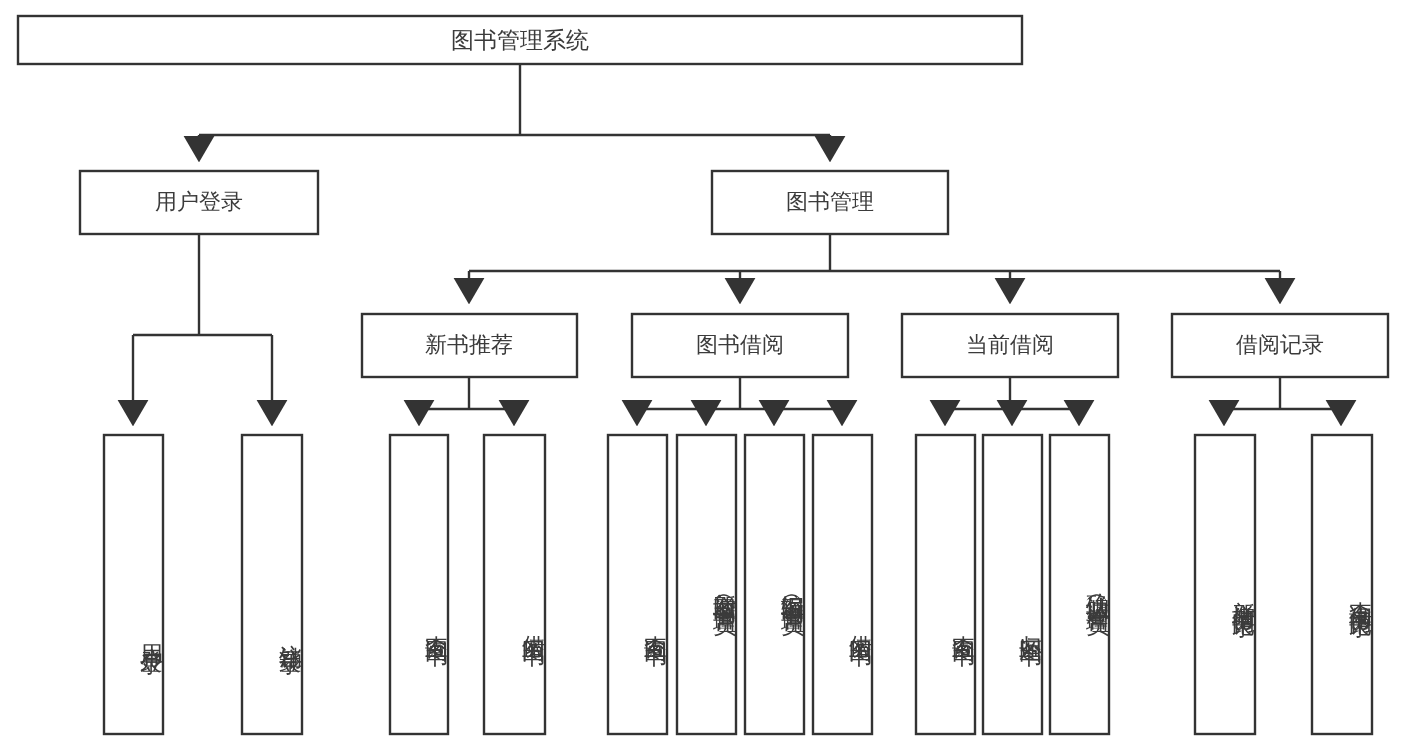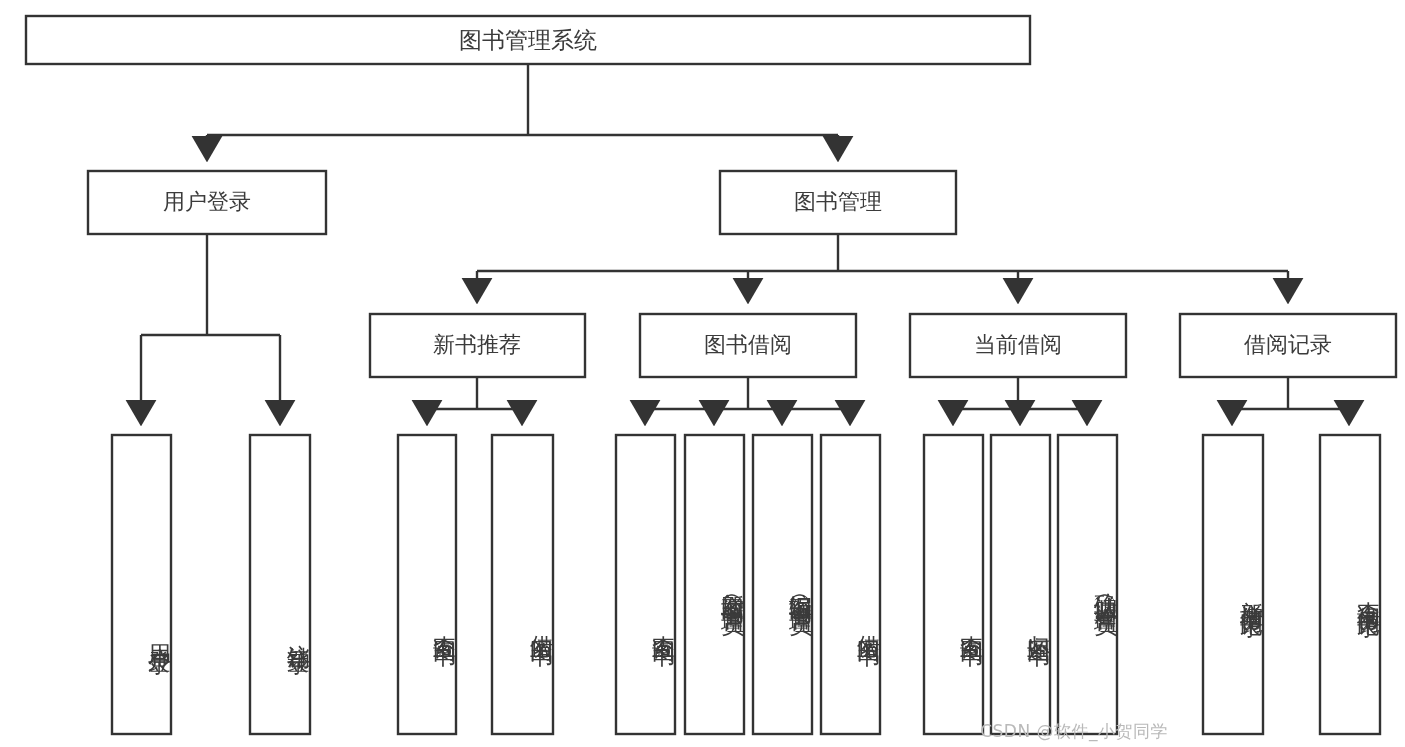--- a/index.html
+++ b/index.html
@@ -9,21 +9,21 @@
   }
   body {
     width: 1405px;
     height: 747px;
     font-family: "DejaVu Sans", "Liberation Sans", sans-serif;
     overflow: hidden;
     position: relative;
   }
   #diagram-root {
     position: absolute;
-    left: 8px;
+    left: 0;
     top: 0;
     width: 1168px;
     height: 747px;
   }
   svg.chart-svg {
     display: block;
     width: 1405px;
     height: 747px;
   }
   .node-box {
@@ -202,14 +202,13 @@
   <div class="leaf-label-wrap" style="left:745px; top:443px; width:59px; height:291px;">编辑图书（管理员）</div>
   <div class="leaf-label-wrap" style="left:813px; top:512px; width:59px; height:222px;">借阅图书</div>
 
   <div class="leaf-label-wrap" style="left:916px; top:512px; width:59px; height:222px;">查询图书</div>
   <div class="leaf-label-wrap" style="left:983px; top:512px; width:59px; height:222px;">归还图书</div>
   <div class="leaf-label-wrap" style="left:1050px; top:443px; width:59px; height:291px;">确认归还（管理员）</div>
 
   <div class="leaf-label-wrap" style="left:1195px; top:450px; width:60px; height:284px;">新增借阅记录</div>
   <div class="leaf-label-wrap" style="left:1312px; top:450px; width:60px; height:284px;">查询借阅记录</div>
 
-  <div class="watermark">CSDN @软件_小贺同学</div>
 </div>
 
 </body></html>

